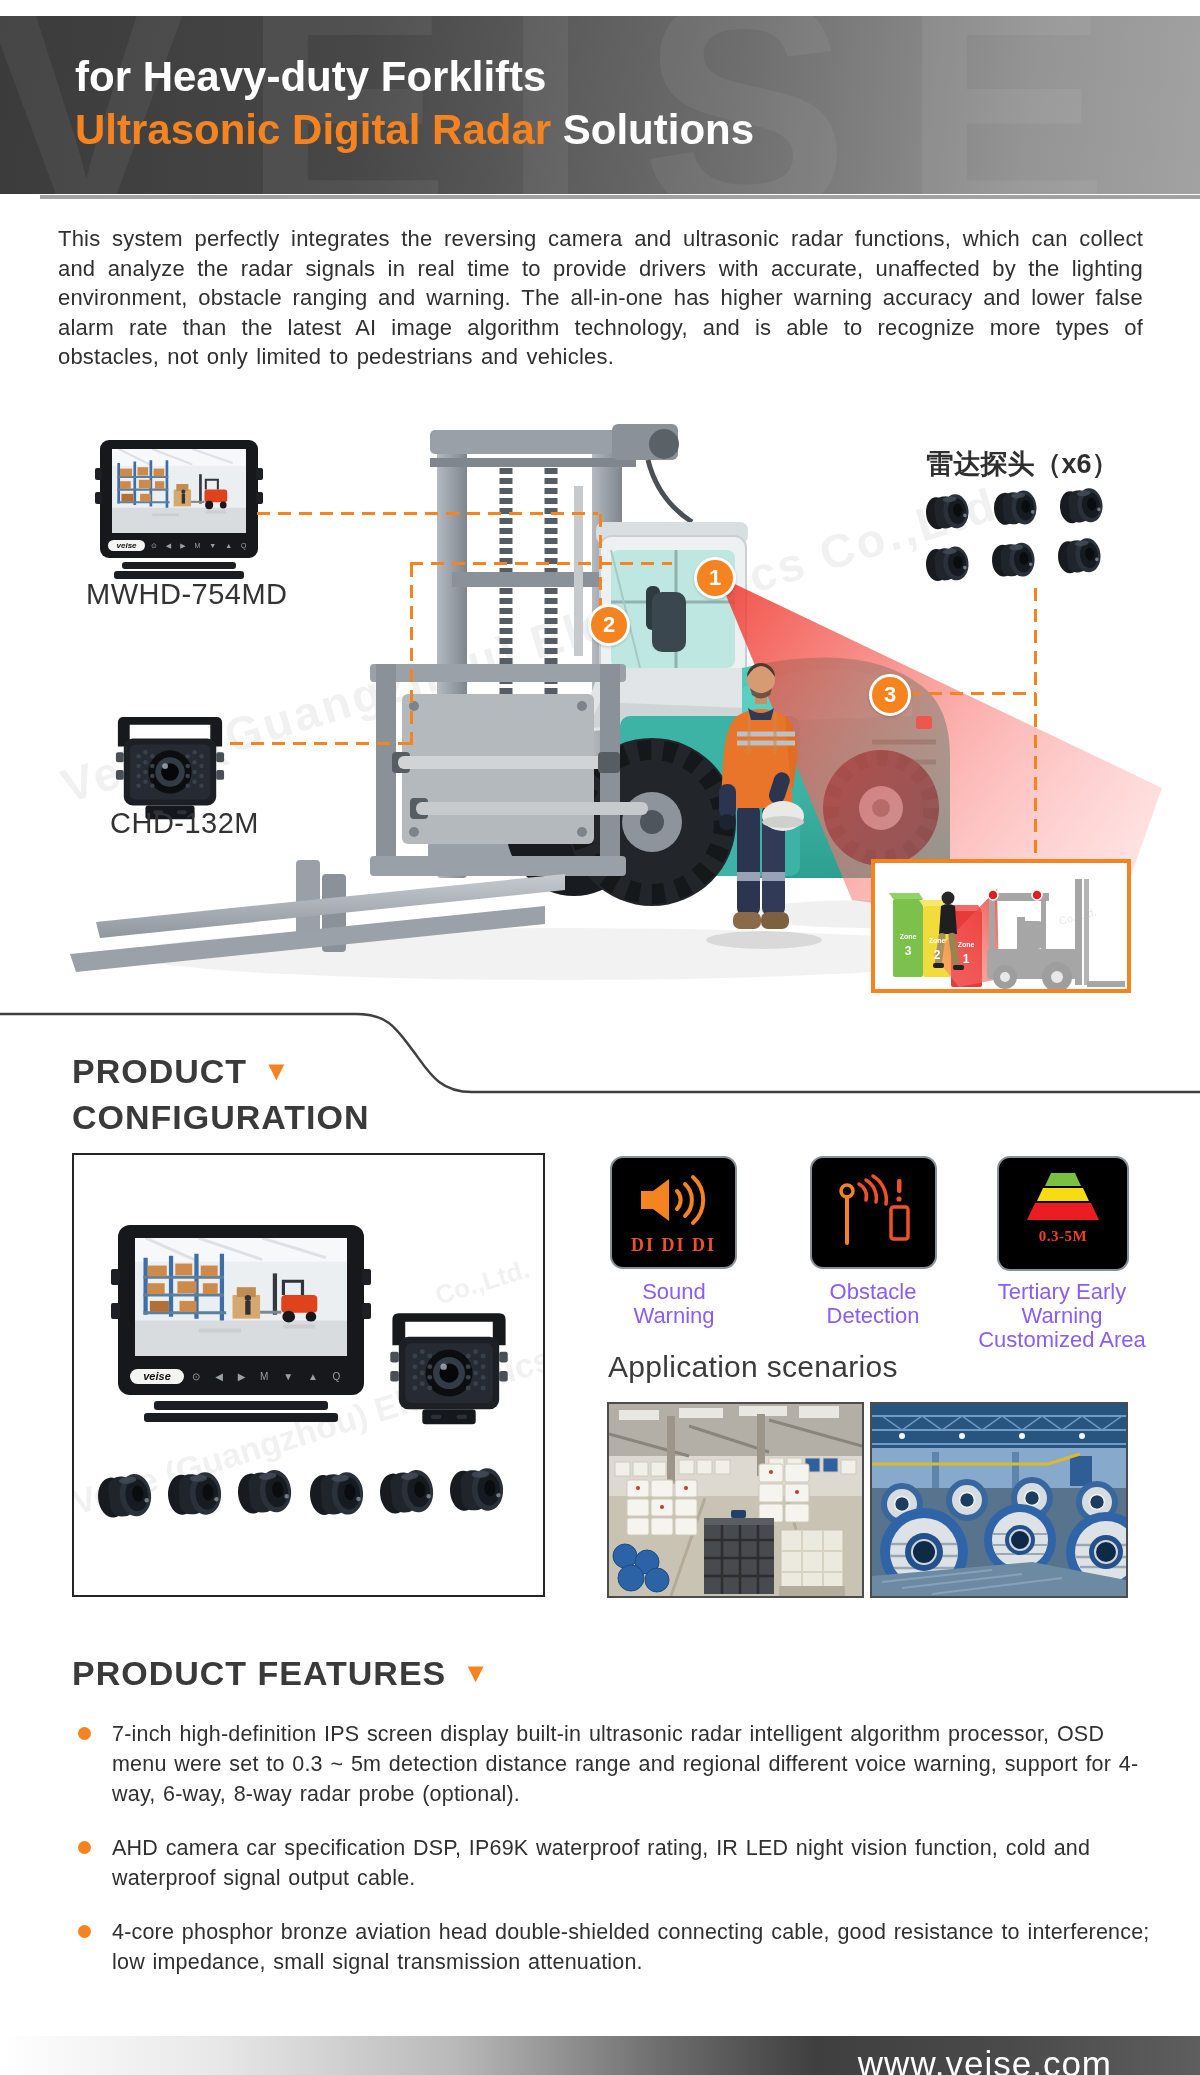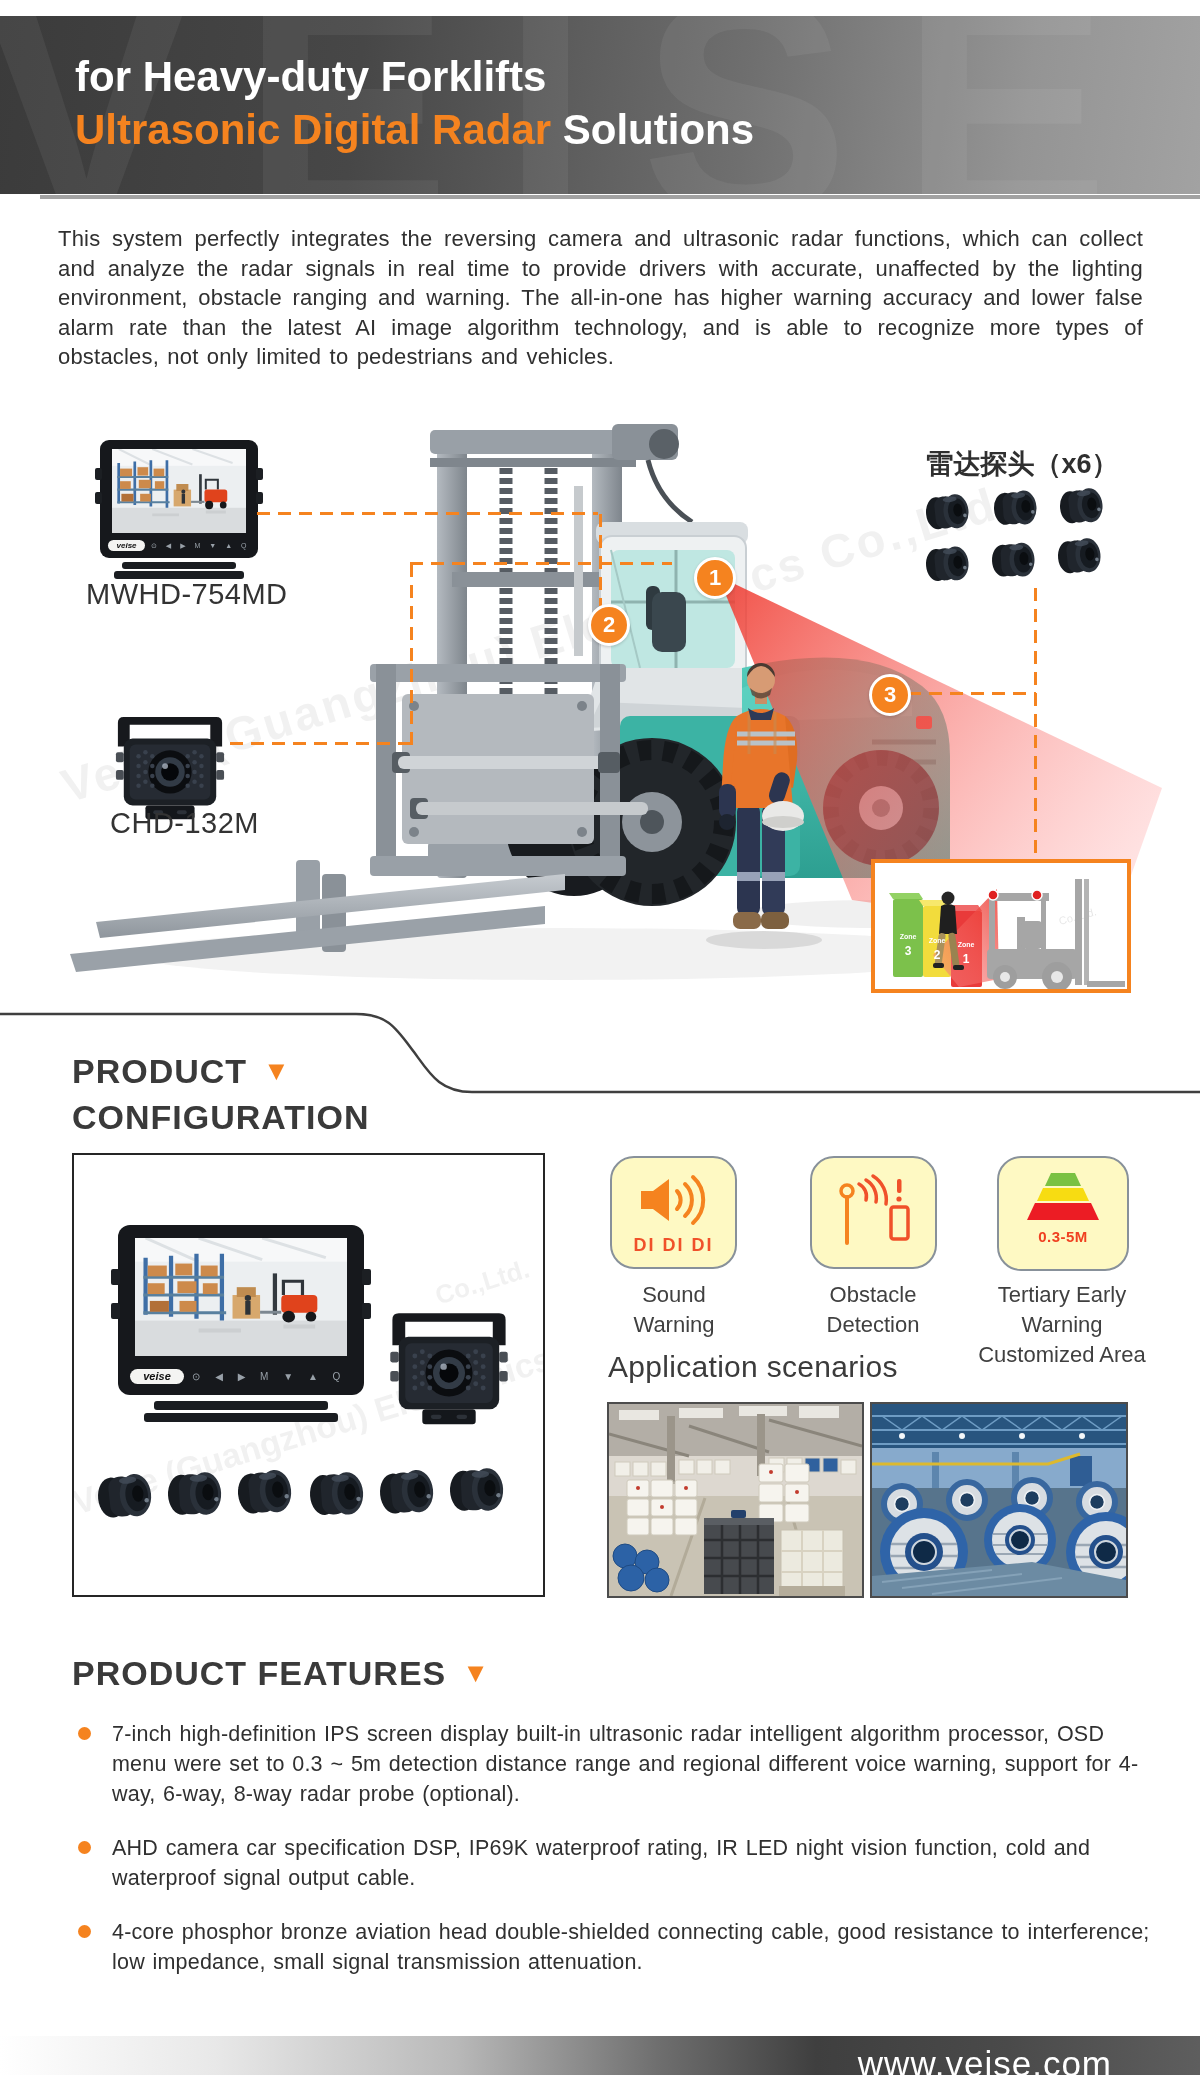--- a/index.html
+++ b/index.html
@@ -37,24 +37,24 @@
     display:flex; align-items:center; justify-content:center; }
   .mon-btns { color:#98a0a8; white-space:nowrap; }
   .mon-stand { position:absolute; background:#1a1d21; border-radius:3px; }
 
   .inset-box { border:4px solid #F5831F; background:#fff; }
 
   
   .sec-h { font-size:34px; font-weight:700; color:#3a3a3a; letter-spacing:1px; line-height:46px; }
   .tri { color:#F5831F; font-size:27px; margin-left:16px; }
   .kit-box { border:2px solid #252525; background:#fff; overflow:hidden; }
-  .card { border:2px solid #88919a; border-radius:24px; background:#fef9c3; display:flex; flex-direction:column;
-    align-items:center; padding-top:13px; }
+  .card { border:2px solid #88919a; border-radius:13px; background:#000000; display:flex; flex-direction:column;
+    align-items:center; padding-top:13px;font-family:Liberation Serif, serif; }
   .card-caption { font-weight:700; letter-spacing:2px; color:#f0512a; }
-  .card-label { font-size:22px; line-height:30px; color:#404040; text-align:center; white-space:pre-line; }
+  .card-label { font-size:22px; line-height:24px; color:#8b5cf6; text-align:center; white-space:pre-line; }
   .scen-title { font-size:30px; color:#3b3b3b; letter-spacing:.3px; }
   .photo { border:2px solid #4c4c4c; overflow:hidden; background:#ccc; }
 
   
   .feat-item { display:flex; margin-bottom:24px; }
   .feat-dot { width:13px; height:13px; border-radius:50%; background:#F5831F; margin:8px 21px 0 6px; flex:none; }
   .feat-text { font-size:21.5px; line-height:30px; color:#303030; letter-spacing:.2px; word-spacing:1.5px; }
 
   
   .footer { left:0; top:2020px; width:1200px; height:55px;

